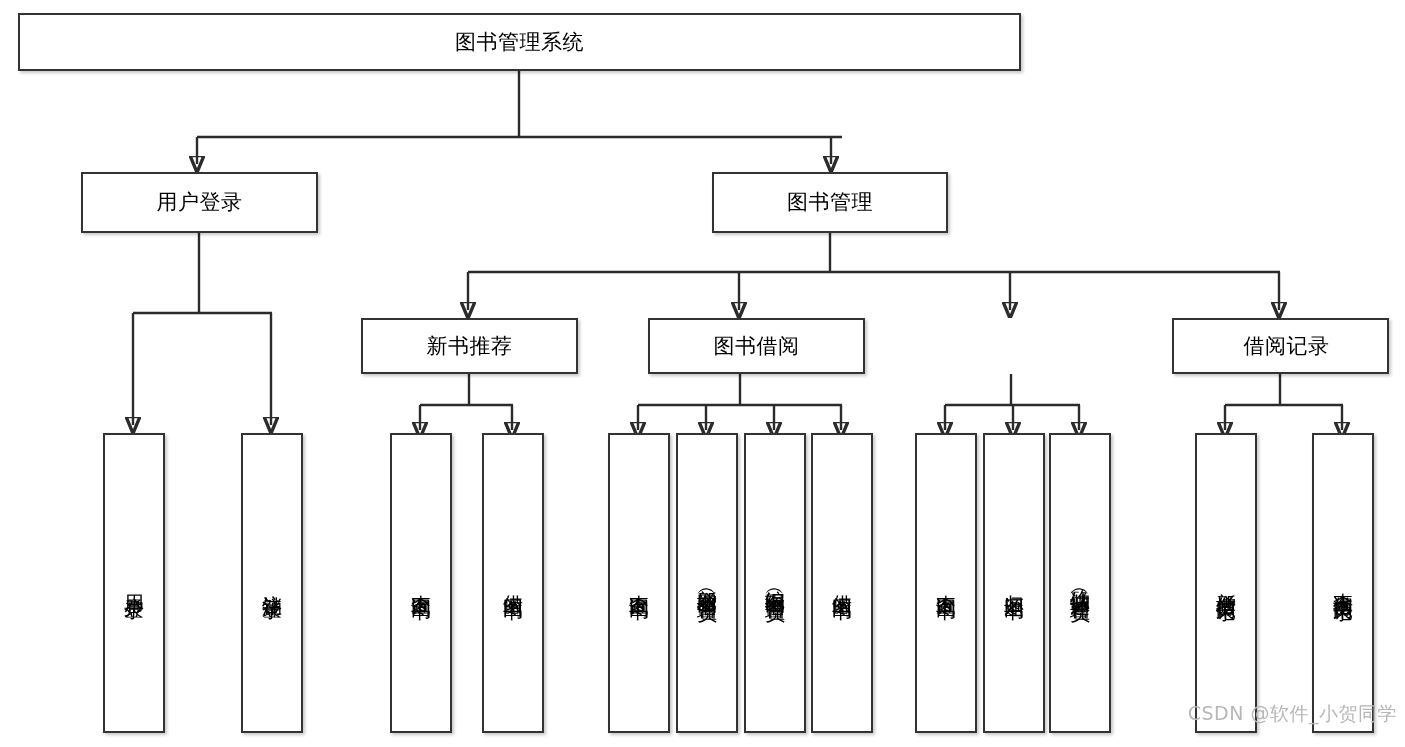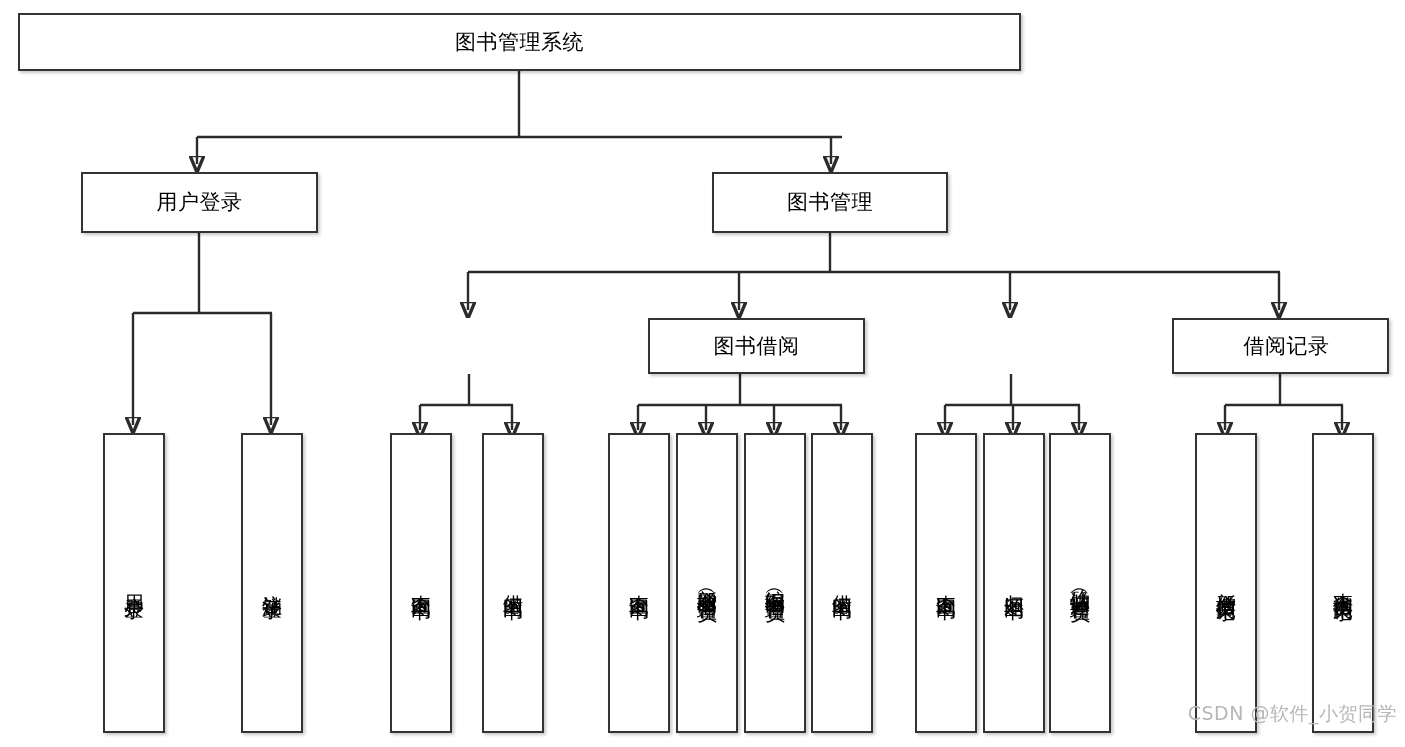--- a/index.html
+++ b/index.html
@@ -125,20 +125,23 @@
   </div>
 
   <div class="node" style="left:81px; top:172px; width:237px; height:61px;">
     <span>用户登录</span>
   </div>
 
   <div class="node" style="left:712px; top:172px; width:236px; height:61px;">
     <span>图书管理</span>
   </div>
 
+  <div class="node" style="left:361px; top:318px; width:217px; height:56px;">
+    <span>新书推荐</span>
+  </div>
 
   <div class="node" style="left:648px; top:318px; width:217px; height:56px;">
     <span>图书借阅</span>
   </div>
 
 
   <div class="node" style="left:1172px; top:318px; width:217px; height:56px;padding-left:12px;">
     <span>借阅记录</span>
   </div>
 

